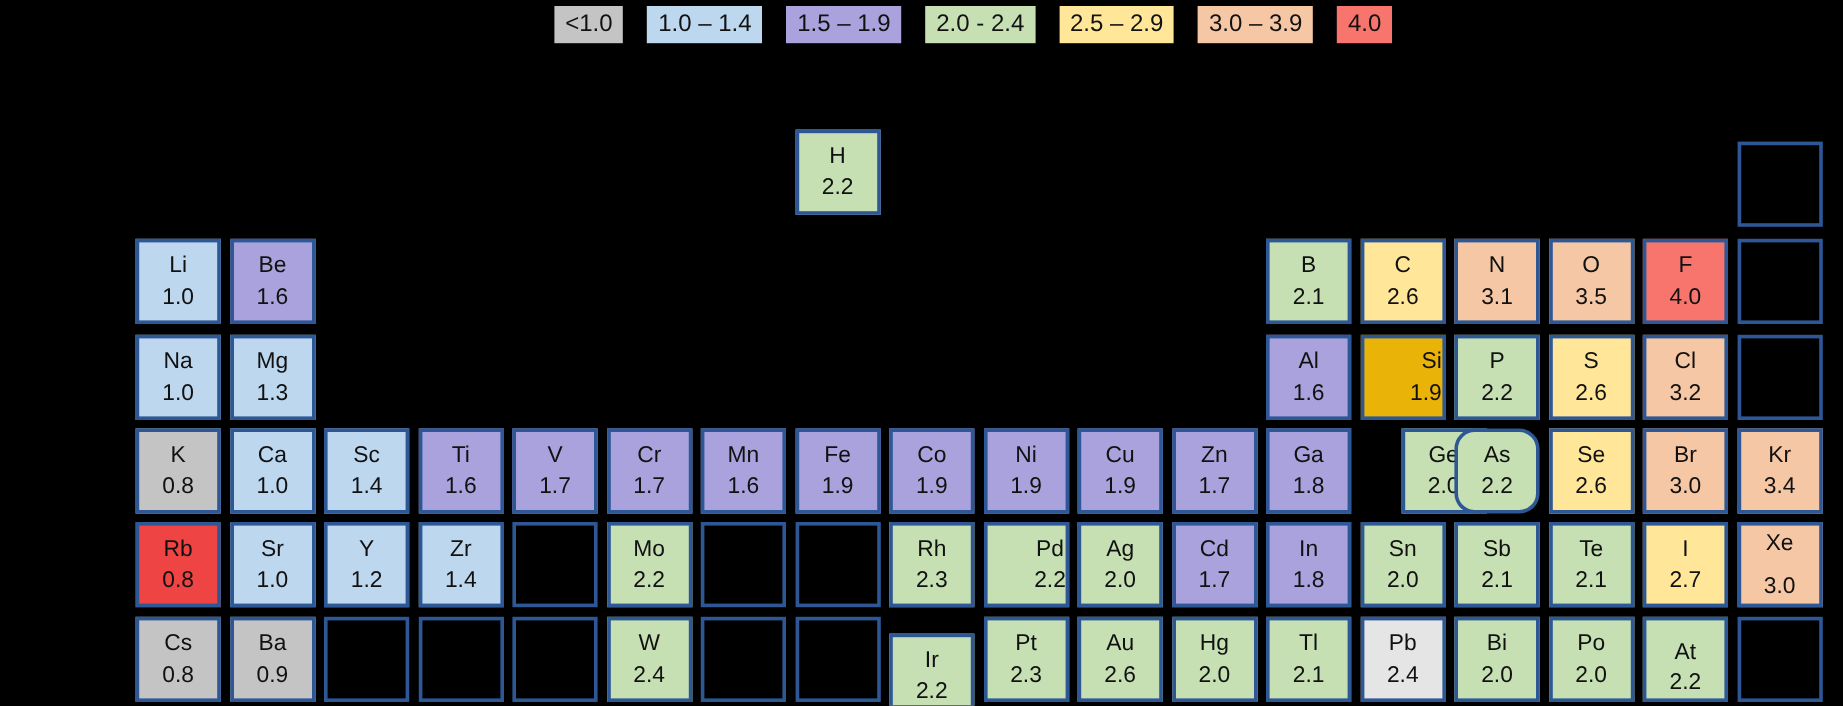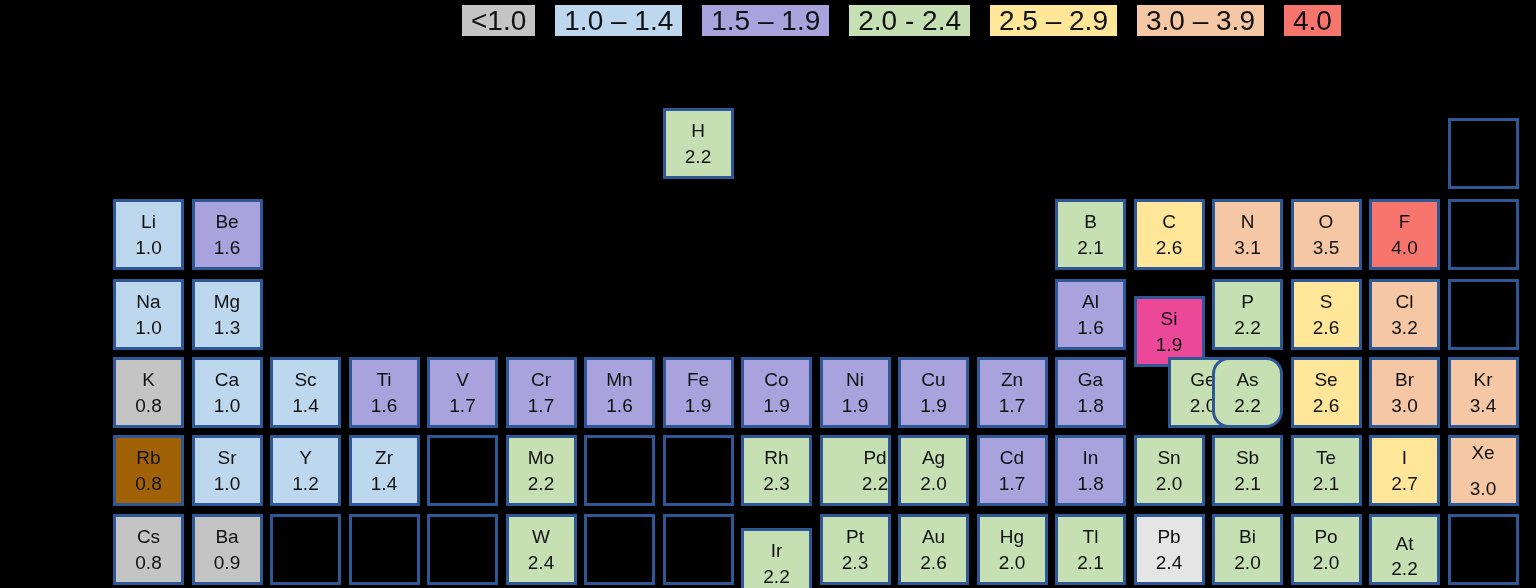--- a/index.html
+++ b/index.html
@@ -24,21 +24,21 @@
     display: flex;
     gap: 20px;
     align-items: center;
   }
   .legend-item {
     height: 31px;
     padding: 0 9px;
     display: flex;
     align-items: center;
     justify-content: center;
-    font-size: 28px;
+    font-size: 20px;
     color: #111111;
     white-space: nowrap;
   }
   .cell {
     position: absolute;
     width: 71px;
     height: 71px;
     box-sizing: border-box;
     border: 3px solid #2e5795;
     display: flex;
@@ -122,21 +122,21 @@
         <span class="val">1.0</span>
       </div>
       <div class="cell" style="left: 191.5px; top: 279px; background: rgb(189, 215, 238);">
         <span class="sym">Mg</span>
         <span class="val">1.3</span>
       </div>
       <div class="cell" style="left: 1055px; top: 279px; background: rgb(169, 162, 220);">
         <span class="sym">Al</span>
         <span class="val">1.6</span>
       </div>
-      <div class="cell" style="left: 1133.5px; top: 296px; background: #ec4899;">
+      <div class="cell" style="left: 1133.5px; top: 279px; background: #eab308; align-items: flex-end;">
         <span class="sym">Si</span>
         <span class="val">1.9</span>
       </div>
       <div class="cell" style="left: 1212px; top: 279px; background: rgb(198, 224, 180);">
         <span class="sym">P</span>
         <span class="val">2.2</span>
       </div>
       <div class="cell" style="left: 1290.5px; top: 279px; background: rgb(255, 230, 153);">
         <span class="sym">S</span>
         <span class="val">2.6</span>
@@ -210,21 +210,21 @@
         <span class="val">2.6</span>
       </div>
       <div class="cell" style="left: 1369px; top: 357px; background: rgb(245, 199, 164);">
         <span class="sym">Br</span>
         <span class="val">3.0</span>
       </div>
       <div class="cell" style="left: 1447.5px; top: 357px; background: rgb(245, 199, 164);">
         <span class="sym">Kr</span>
         <span class="val">3.4</span>
       </div>
-      <div class="cell" style="left: 113px; top: 435px; background: #a16207;">
+      <div class="cell" style="left: 113px; top: 435px; background: #ef4444;">
         <span class="sym">Rb</span>
         <span class="val">0.8</span>
       </div>
       <div class="cell" style="left: 191.5px; top: 435px; background: rgb(189, 215, 238);">
         <span class="sym">Sr</span>
         <span class="val">1.0</span>
       </div>
       <div class="cell" style="left: 270px; top: 435px; background: rgb(189, 215, 238);">
         <span class="sym">Y</span>
         <span class="val">1.2</span>

